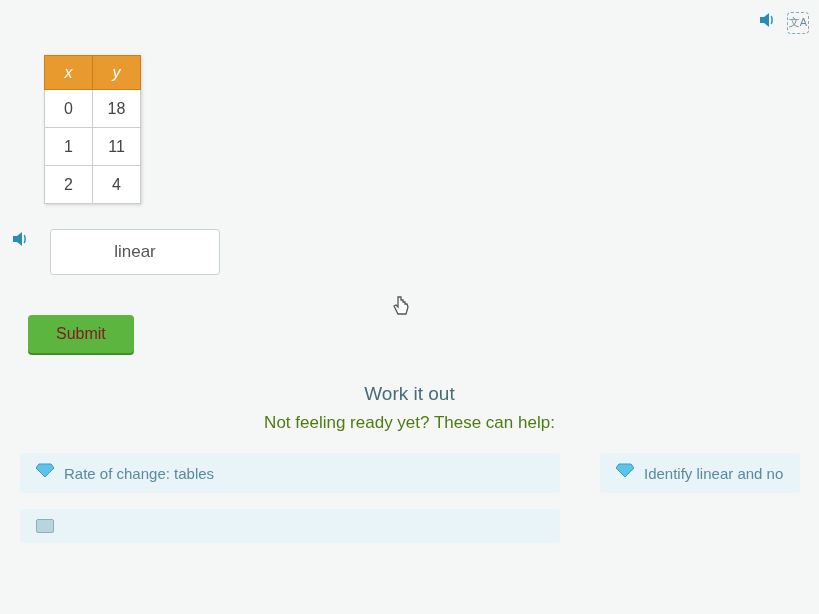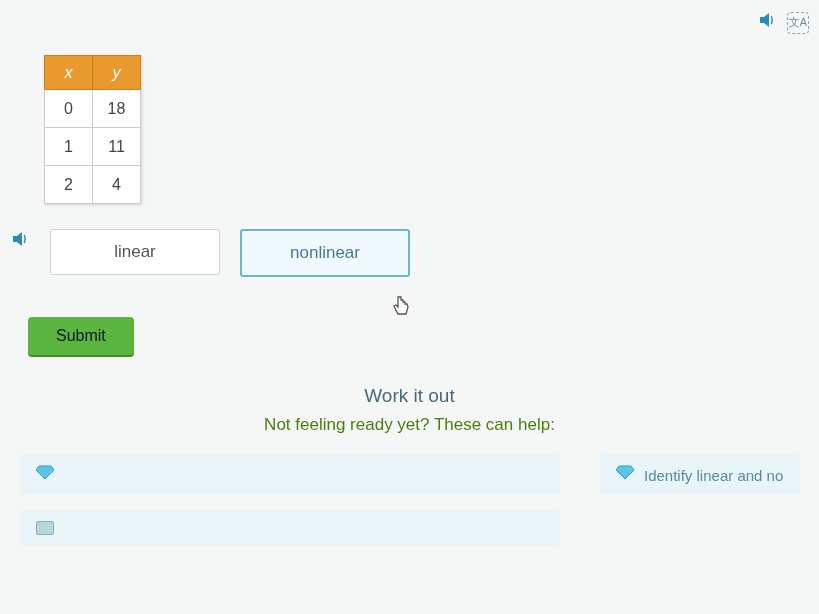--- a/index.html
+++ b/index.html
@@ -90,21 +90,21 @@
       position: absolute;
       left: 390px;
       top: 295px;
       font-size: 20px;
       color: #666;
       pointer-events: none;
     }
     .submit-btn {
       margin: 40px 0 0 28px;
       background: #5bb53e;
-      color: #0f172a;
+      color: #7f1d1d;
       border: none;
       border-radius: 4px;
       padding: 10px 28px;
       font-size: 16px;
       cursor: pointer;
       box-shadow: 0 2px 0 #3f8c28;
     }
     .workout {
       text-align: center;
       margin-top: 30px;
@@ -192,21 +192,20 @@
   </table>
 
 <div class="answer-row">
   <span class="speaker">
     <svg width="20" height="20" viewBox="0 0 20 20">
         <path d="M3 7v6h4l5 4V3L7 7H3z" fill="#2c8bb5"></path>
         <path d="M14 6c1.5 1 1.5 7 0 8" stroke="#2c8bb5" stroke-width="1.5" fill="none"></path>
       </svg>
   </span>
   <div class="answer-btn">linear</div>
-  <div class="answer-btn hovered">nonlinear</div>
 </div>
 
 <div class="cursor-hand">
   <svg width="22" height="24" viewBox="0 0 22 24">
       <path d="M8 2v10l-2-2-2 1 4 8h8l2-7-1-3-2 0v-2l-2 0v-2l-2 0V2z" fill="#fff" stroke="#555" stroke-width="1.3"></path>
     </svg>
 </div>
 
 <button class="submit-btn">Submit</button>
 
@@ -214,20 +213,21 @@
 <div class="notready">Not feeling ready yet? These can help:</div>
 
 <div class="help-area">
   <div class="help-row">
     <div class="help-card wide">
       <span class="diamond">
         <svg width="18" height="15" viewBox="0 0 18 15">
             <path d="M3 1h12l3 4-9 9-9-9z" fill="#5cc4e8" stroke="#3a9cc0"></path>
           </svg>
       </span>
+      <span>Rate of change: tables</span>
     </div>
     <div class="help-card right">
       <span class="diamond">
         <svg width="18" height="15" viewBox="0 0 18 15">
             <path d="M3 1h12l3 4-9 9-9-9z" fill="#5cc4e8" stroke="#3a9cc0"></path>
           </svg>
       </span>
       <span>Identify linear and no</span>
     </div>
   </div>

